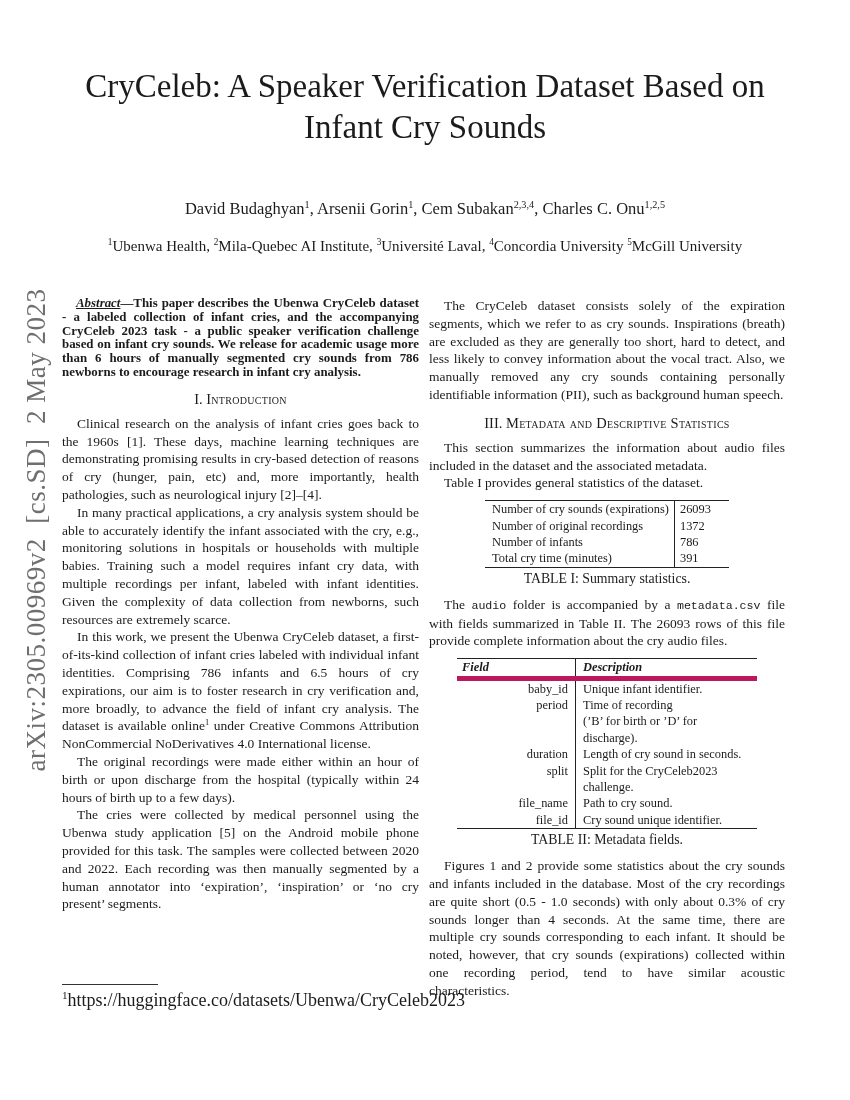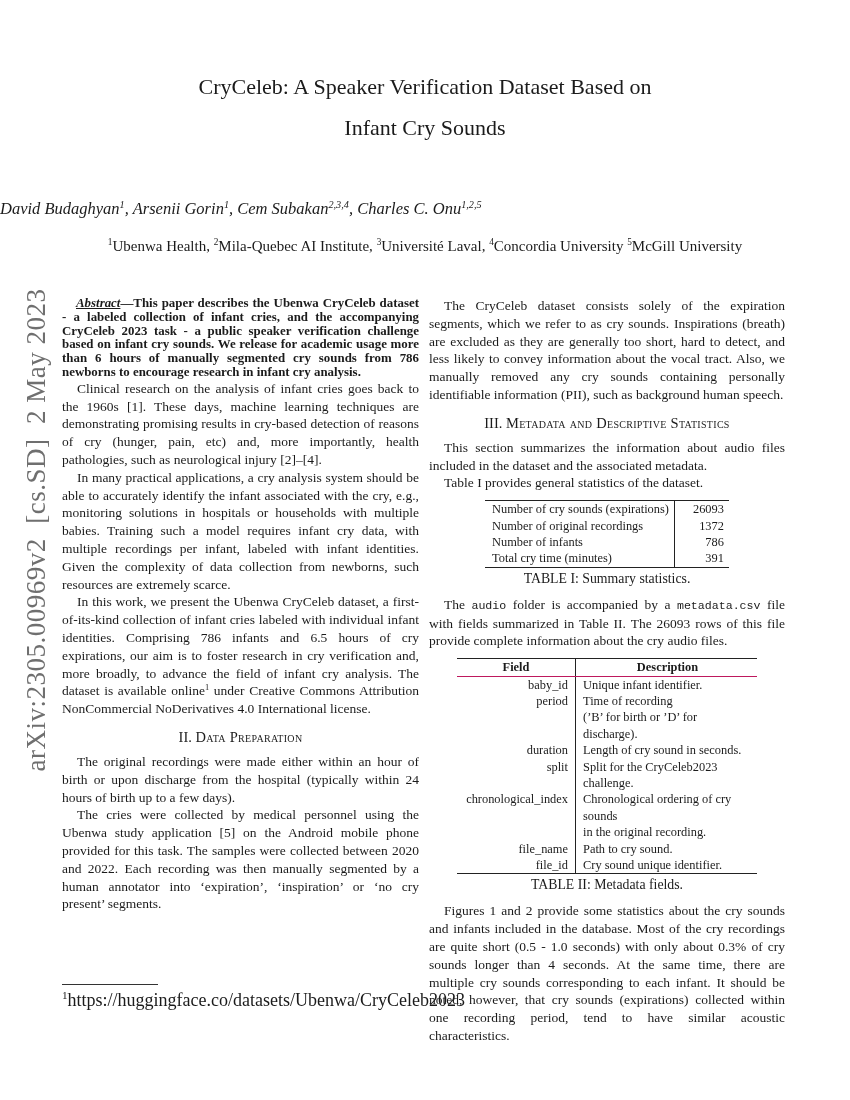--- a/index.html
+++ b/index.html
@@ -9,45 +9,45 @@
     overflow:hidden; margin:0 auto;
   }
   
   .arxiv{
     position:absolute; top:530px; left:36px;
     transform:translate(-50%,-50%) rotate(-90deg);
     white-space:pre; font-size:27px; color:#6f6f6f; letter-spacing:.5px;
   }
   
   .title{position:absolute; top:66px; left:0; right:0; text-align:center;
-         font-size:22px; line-height:41px; font-weight:400;}
-  .authors{position:absolute; top:199px; left:0; right:0; text-align:left; font-size:16.5px;font-style:italic;}
+         font-size:33px; line-height:41px; font-weight:400;}
+  .authors{position:absolute; top:199px; left:0; right:0; text-align:center; font-size:16.5px;}
   .affils{position:absolute; top:238px; left:0; right:0; text-align:center; font-size:15px;}
   sup{font-size:.62em; vertical-align:super; line-height:0;}
   .it{font-style:italic;text-decoration:underline;}
   .mono{font-family:"Liberation Mono","DejaVu Sans Mono",monospace; font-size:.86em;margin-top:24px;}
   
   .col{position:absolute; top:297px;}
   .col-left{left:62px;  width:357px;}
   .col-right{left:429px; width:356px;}
   .abstract,.idx{font-size:12.9px; line-height:13.8px; font-weight:bold;
                  text-align:justify; margin:0; text-indent:14px;}
   .idx{margin-top:1px;}
   .sec-head{text-align:center; font-size:14.5px; margin:10px 0 6px; line-height:19px;}
   .sc{font-variant:small-caps; letter-spacing:.3px;}
   p.body{font-size:13.5px; line-height:17.8px; margin:0; text-align:justify;
          text-indent:15px; hyphens:auto;}
   
   table{border-collapse:collapse; margin:8px auto 2px; font-size:12.4px;}
   table td{padding:0 5px; line-height:16.4px;}
   .t1{border-top:1.5px solid #222; border-bottom:1.5px solid #222;}
   .t1 .c0{padding-left:7px;}
-  .t1 .c1{border-left:1px solid #222; text-align:right; min-width:44px; padding-right:5px;}
+  .t1 .c1{border-left:1px solid #222; min-width:44px; padding-right:5px;}
   .t2{border-top:1.5px solid #222; border-bottom:1.5px solid #222; width:300px;}
-  .t2 thead td{font-weight:bold; text-align:center; border-bottom:1px solid #be185d;}
+  .t2 thead td{font-weight:bold; border-bottom:5px solid #be185d;font-style:italic;}
   .t2 .c0{text-align:right; vertical-align:top; width:106px; padding-right:7px;}
   .t2 .c1{border-left:1px solid #222; white-space:pre-line; padding-left:7px;}
   .tcap{text-align:center; font-size:13.8px; margin:3px 0 9px;}
   
   .fn-rule{position:absolute; left:62px; top:984px; width:96px; border-top:1px solid #333;}
   .footnote{position:absolute; left:62px; top:990px; width:360px; font-size:18px;}
 </style>
 </head>
 <body>
 
@@ -60,29 +60,29 @@
     <div>Infant Cry Sounds</div>
   </div>
 
   <div class="authors">David Budaghyan<sup>1</sup>, Arsenii Gorin<sup>1</sup>, Cem Subakan<sup>2,3,4</sup>, Charles C. Onu<sup>1,2,5</sup></div>
 
   <div class="affils"><sup>1</sup>Ubenwa Health, <sup>2</sup>Mila-Quebec AI Institute, <sup>3</sup>Université Laval, <sup>4</sup>Concordia University <sup>5</sup>McGill University</div>
 
   <div class="col col-left">
     <p class="abstract"><span class="it">Abstract</span>—This paper describes the Ubenwa CryCeleb dataset - a labeled collection of infant cries, and the accompanying CryCeleb 2023 task - a public speaker verification challenge based on infant cry sounds. We release for academic usage more than 6 hours of manually segmented cry sounds from 786 newborns to encourage research in infant cry analysis.</p>
 
+    <div class="sec-head">
+      <span>I.</span>
+      <span class="sc">Introduction</span>
+    </div>
 
     <p class="body">Clinical research on the analysis of infant cries goes back to the 1960s [1]. These days, machine learning techniques are demonstrating promising results in cry-based detection of reasons of cry (hunger, pain, etc) and, more importantly, health pathologies, such as neurological injury [2]–[4].</p>
     <p class="body">In many practical applications, a cry analysis system should be able to accurately identify the infant associated with the cry, e.g., monitoring solutions in hospitals or households with multiple babies. Training such a model requires infant cry data, with multiple recordings per infant, labeled with infant identities. Given the complexity of data collection from newborns, such resources are extremely scarce.</p>
     <p class="body">In this work, we present the Ubenwa CryCeleb dataset, a first-of-its-kind collection of infant cries labeled with individual infant identities. Comprising 786 infants and 6.5 hours of cry expirations, our aim is to foster research in cry verification and, more broadly, to advance the field of infant cry analysis. The dataset is available online<sup>1</sup> under Creative Commons Attribution NonCommercial NoDerivatives 4.0 International license.</p>
 
-    <div class="sec-head">
-      <span>II.</span>
-      <span class="sc">Data Preparation</span>
-    </div>
 
     <p class="body">The original recordings were made either within an hour of birth or upon discharge from the hospital (typically within 24 hours of birth up to a few days).</p>
     <p class="body">The cries were collected by medical personnel using the Ubenwa study application [5] on the Android mobile phone provided for this task. The samples were collected between 2020 and 2022. Each recording was then manually segmented by a human annotator into ‘expiration’, ‘inspiration’ or ‘no cry present’ segments.</p>
   </div>
 
   <div class="fn-rule"></div>
   <div class="footnote"><sup>1</sup>https://huggingface.co/datasets/Ubenwa/CryCeleb2023</div>
 
   <div class="col col-right">
     <p class="body">The CryCeleb dataset consists solely of the expiration segments, which we refer to as cry sounds. Inspirations (breath) are excluded as they are generally too short, hard to detect, and less likely to convey information about the vocal tract. Also, we manually removed any cry sounds containing personally identifiable information (PII), such as background human speech.</p>
@@ -138,25 +138,20 @@
           </tr>
           <tr>
             <td class="c0">duration</td>
             <td class="c1">Length of cry sound in seconds.</td>
           </tr>
           <tr>
             <td class="c0">split</td>
             <td class="c1">Split for the CryCeleb2023 challenge.</td>
           </tr>
           <tr>
-            <td class="c0">chronological_index</td>
-            <td class="c1">Chronological ordering of cry sounds
-in the original recording.</td>
-          </tr>
-          <tr>
             <td class="c0">file_name</td>
             <td class="c1">Path to cry sound.</td>
           </tr>
           <tr>
             <td class="c0">file_id</td>
             <td class="c1">Cry sound unique identifier.</td>
           </tr>
         </tbody>
     </table>
     <div class="tcap">TABLE II: Metadata fields.</div>

